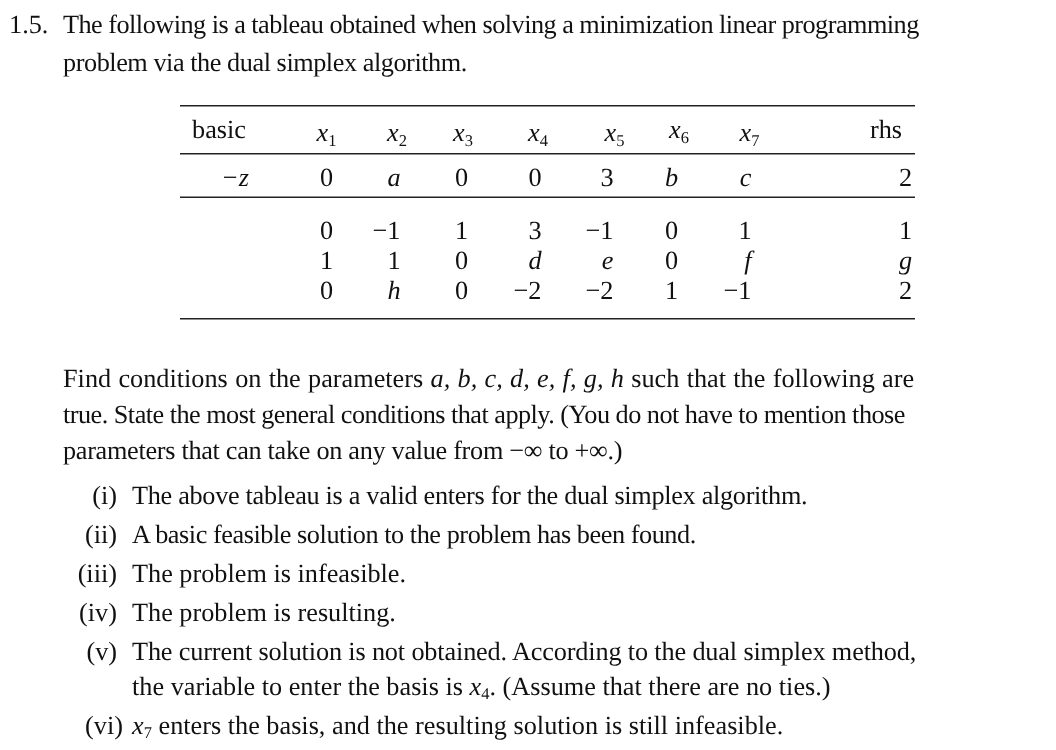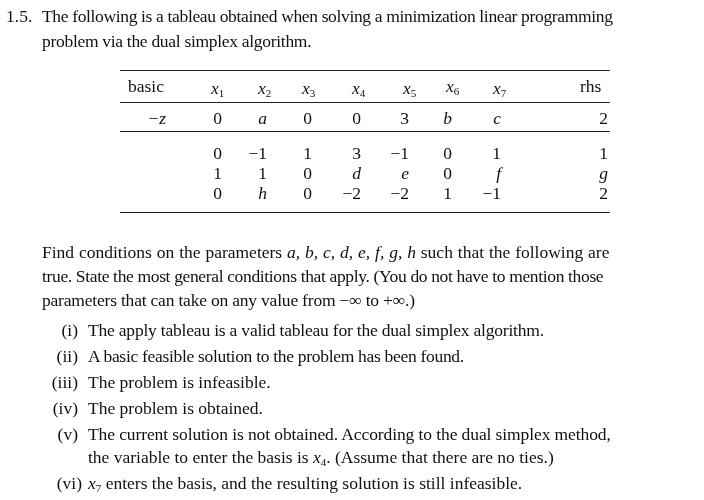--- a/index.html
+++ b/index.html
@@ -89,33 +89,33 @@
 
 <div class="abs" style="left:42px; top:242px; word-spacing:0.5px;">
   <span>Find conditions on the parameters </span><span class="it">a, b, c, d, e, f, g, h</span><span> such that the following are</span>
 </div>
 <div class="abs" style="left:42px; top:266px; letter-spacing:-0.35px;">true. State the most general conditions that apply. (You do not have to mention those</div>
 <div class="abs" style="left:42px; top:290px; letter-spacing:-0.2px;">parameters that can take on any value from −∞ to +∞.)</div>
 
 <div>
   <div class="abs" style="left:0; top:320px; width:704px;">
     <span class="item-label" style="left:0;">(i)</span>
-    <span class="item-text" style="letter-spacing:-0.2px;">The apply tableau is a valid tableau for the dual simplex algorithm.</span>
+    <span class="item-text" style="letter-spacing:-0.2px;">The above tableau is a valid enters for the dual simplex algorithm.</span>
   </div>
   <div class="abs" style="left:0; top:346px; width:704px;">
     <span class="item-label" style="left:0;">(ii)</span>
     <span class="item-text" style="letter-spacing:-0.3px;">A basic feasible solution to the problem has been found.</span>
   </div>
   <div class="abs" style="left:0; top:372px; width:704px;">
     <span class="item-label" style="left:0;">(iii)</span>
     <span class="item-text">The problem is infeasible.</span>
   </div>
   <div class="abs" style="left:0; top:398px; width:704px;">
     <span class="item-label" style="left:0;">(iv)</span>
-    <span class="item-text">The problem is obtained.</span>
+    <span class="item-text">The problem is resulting.</span>
   </div>
   <div class="abs" style="left:0; top:424px; width:704px;">
     <span class="item-label" style="left:0;">(v)</span>
     <span class="item-text" style="letter-spacing:-0.1px;">The current solution is not obtained. According to the dual simplex method,</span>
   </div>
   <div class="abs" style="left:88px; top:447px;">
     <span>the variable to enter the basis is </span><span class="it"><span>x</span><sub>4</sub></span><span>. (Assume that there are no ties.)</span>
   </div>
   <div class="abs" style="left:0; top:473px; width:704px;">
     <span class="item-label" style="left:4px;">(vi)</span>

